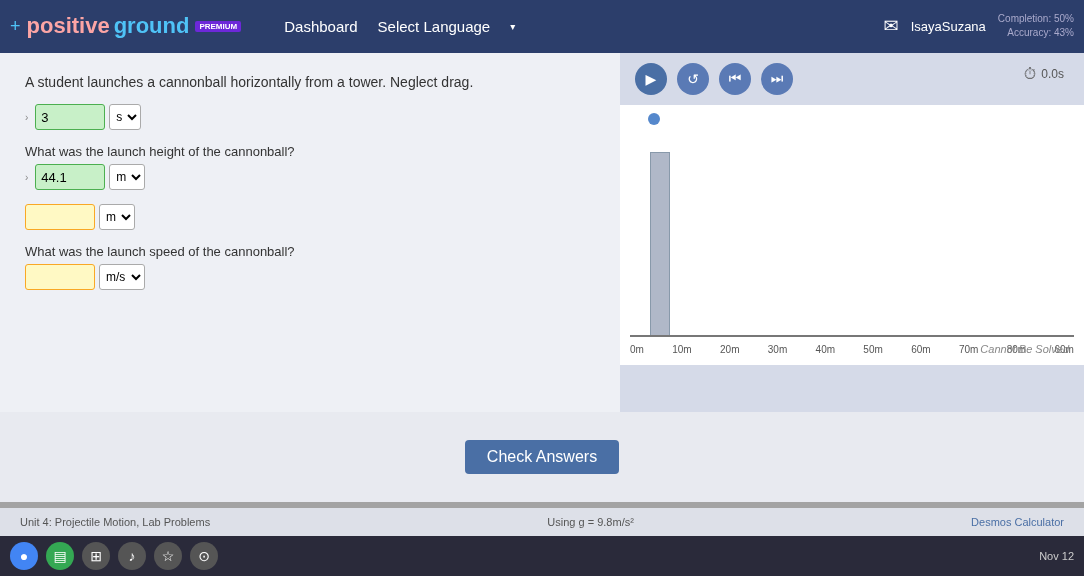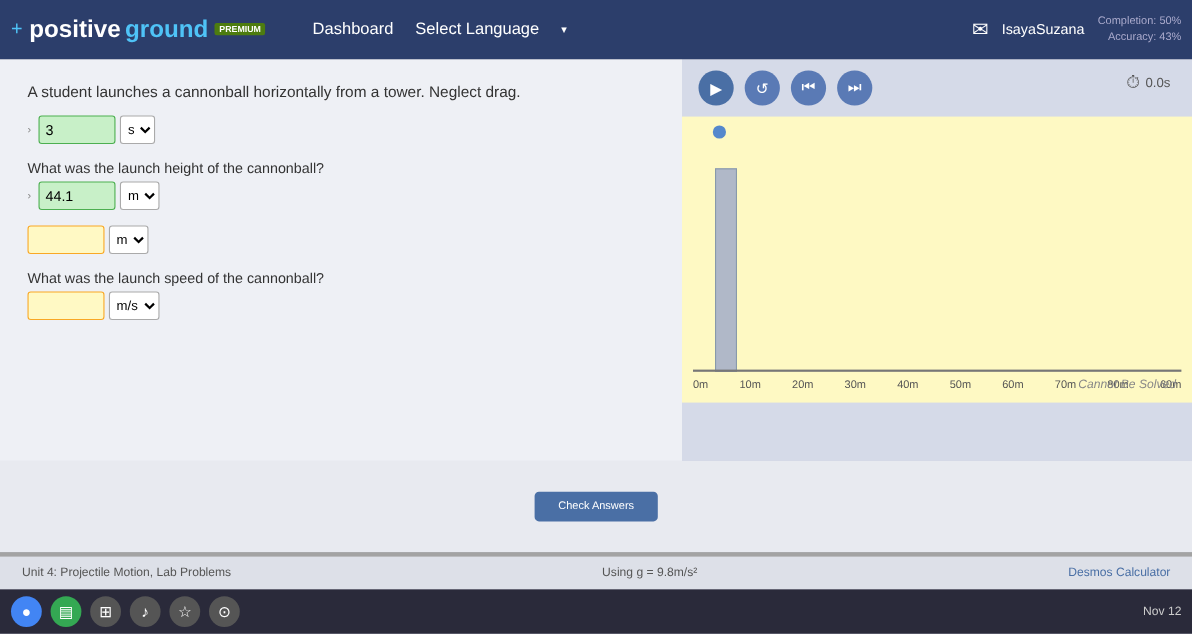--- a/index.html
+++ b/index.html
@@ -22,34 +22,34 @@
       position: relative;
     }
     .logo-area {
       display: flex;
       align-items: center;
       gap: 4px;
     }
     .logo-positive {
       font-size: 22px;
       font-weight: bold;
-      color: #ffffff;
+      color: #fca5a5;
     }
     .logo-physics {
       font-size: 22px;
       font-weight: bold;
       color: #4fc3f7;
     }
     .logo-plus {
       color: #4fc3f7;
       font-size: 18px;
       margin-right: 2px;
     }
     .premium-badge {
-      background: #4d7c0f;
+      background: #6d28d9;
       color: #fff;
       font-size: 8px;
       padding: 1px 4px;
       border-radius: 2px;
       margin-left: 2px;
       font-weight: bold;
       vertical-align: super;
     }
     .nav-dashboard {
       color: #fff;
@@ -233,37 +233,37 @@
     }
 
     
     .bottom-bar {
       height: 40px;
       background: #dde0e8;
       display: flex;
       align-items: center;
       padding: 0 20px;
       justify-content: space-between;
-      border-top: 4px solid #a3a3a3;
+      border-top: 6px solid #a3a3a3;
     }
     .bottom-left {
       font-size: 11px;
       color: #555;
     }
     .bottom-center {
       font-size: 11px;
       color: #555;
     }
     .check-answers-btn {
       background: #4a6fa5;
       color: #fff;
       border: none;
       padding: 8px 22px;
       border-radius: 4px;
-      font-size: 10px;
+      font-size: 16px;
       cursor: pointer;
       margin: 18px auto;
       display: block;
     }
 
     .check-answers-container {
       display: flex;
       justify-content: center;
       align-items: center;
       padding: 10px;
@@ -302,21 +302,21 @@
       align-items: center;
       gap: 8px;
       color: #ccc;
       font-size: 11px;
     }
 
     .sim-area {
       position: relative;
       width: 100%;
       height: 260px;
-      background: #fef9c3;
+      background: #ffffff;
     }
 
     .whole-page {
       position: relative;
       width: 1084px;
       height: 576px;
       overflow: hidden;
     }
 
     .page-body {

